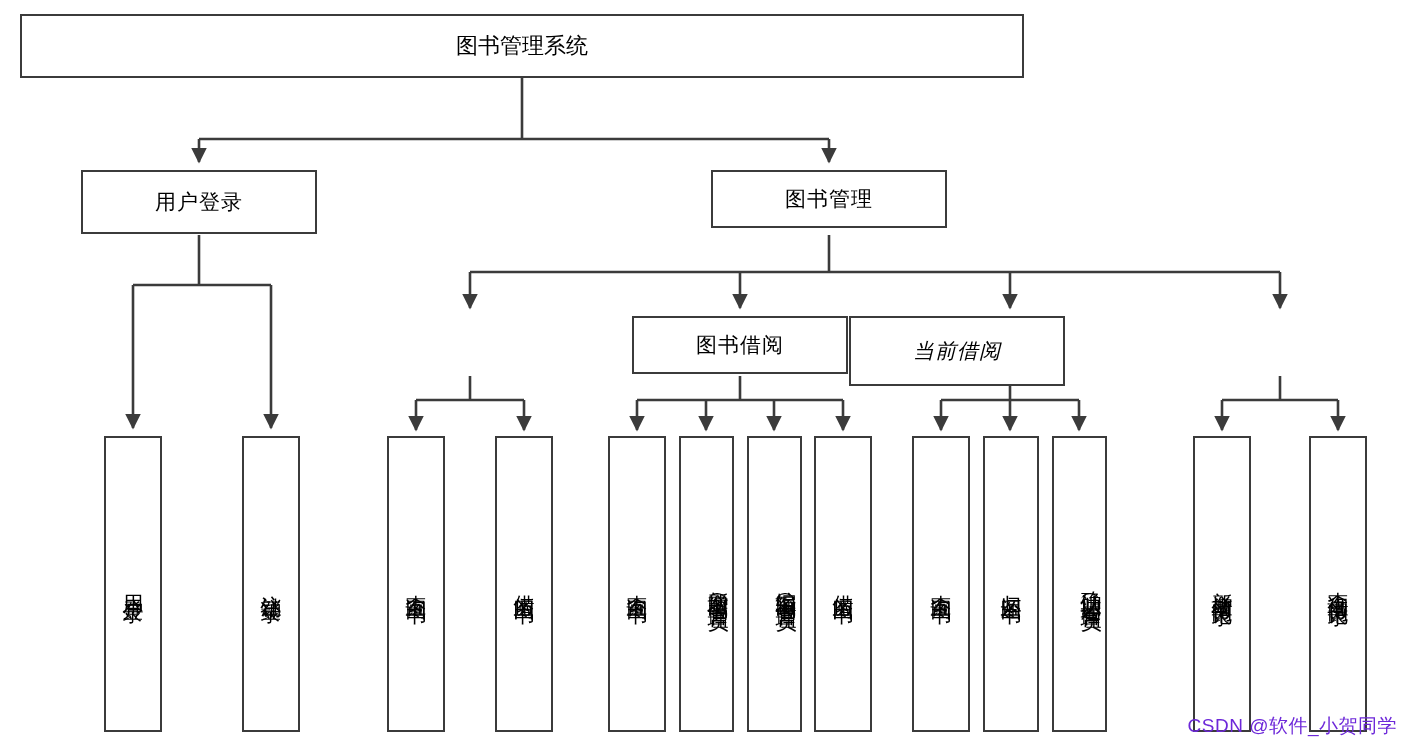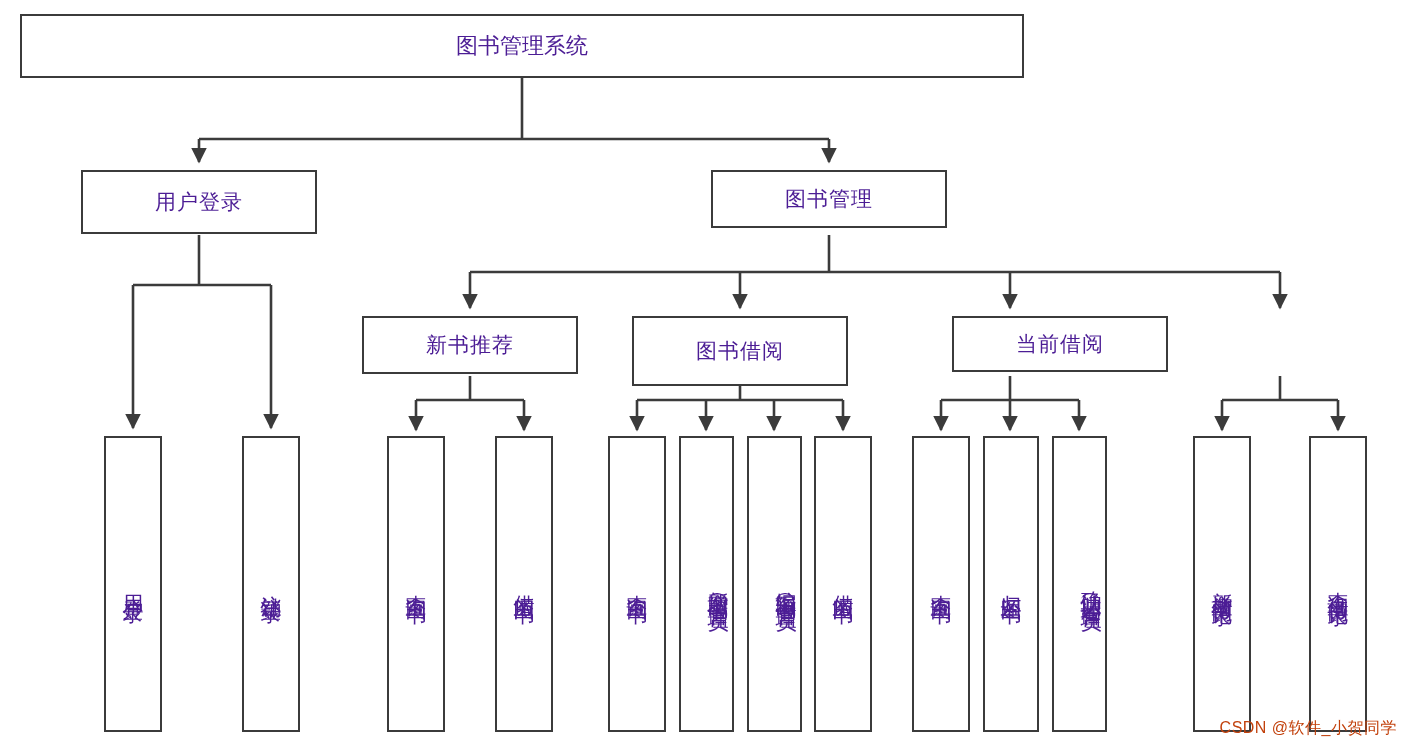--- a/index.html
+++ b/index.html
@@ -27,21 +27,21 @@
     height: 747px;
   }
   .node {
     position: absolute;
     box-sizing: border-box;
     background: #ffffff;
     border: 2px solid #3b3b3b;
     display: flex;
     align-items: center;
     justify-content: center;
-    color: #4c1d95;
+    color: #000000;
   }
   .node-h {
     font-size: 21px;
     letter-spacing: 1px;
     line-height: 1.2;
   }
   .node-root {
     font-size: 22px;
   }
   .node-v {
@@ -55,22 +55,22 @@
     white-space: nowrap;
   }
   .node-v.center-pad {
     align-items: center;
     padding-top: 0;
   }
   .watermark {
     position: absolute;
     right: 8px;
     bottom: 8px;
-    font-size: 16px;
-    color: #c2410c;
+    font-size: 19px;
+    color: #6d28d9;
     letter-spacing: 0.5px;
     white-space: nowrap;
     pointer-events: none;
   }
 </style>
 </head>
 <body>
 
 <div id="diagram-root">
 
@@ -128,27 +128,24 @@
     <span>图书管理系统</span>
   </div>
 
   <div class="node node-h" style="left:81px; top:170px; width:236px; height:64px;">
     <span>用户登录</span>
   </div>
   <div class="node node-h" style="left:711px; top:170px; width:236px; height:58px;">
     <span>图书管理</span>
   </div>
 
-  <div class="node node-h" style="left:362px; top:316px; width:216px; height:58px;">
-    <span>新书推荐</span>
-  </div>
-  <div class="node node-h" style="left:632px; top:316px; width:216px; height:70px;">
+  <div class="node node-h" style="left:632px; top:316px; width:216px; height:58px;">
     <span>图书借阅</span>
   </div>
-  <div class="node node-h" style="left:952px; top:316px; width:216px; height:56px;">
+  <div class="node node-h" style="left:849px; top:316px; width:216px; height:70px;font-style:italic;">
     <span>当前借阅</span>
   </div>
 
   <div class="node node-v center-pad" style="left:104px; top:436px; width:58px; height:296px;">
     <span>用户登录</span>
   </div>
   <div class="node node-v center-pad" style="left:242px; top:436px; width:58px; height:296px;">
     <span>注销登录</span>
   </div>
 

